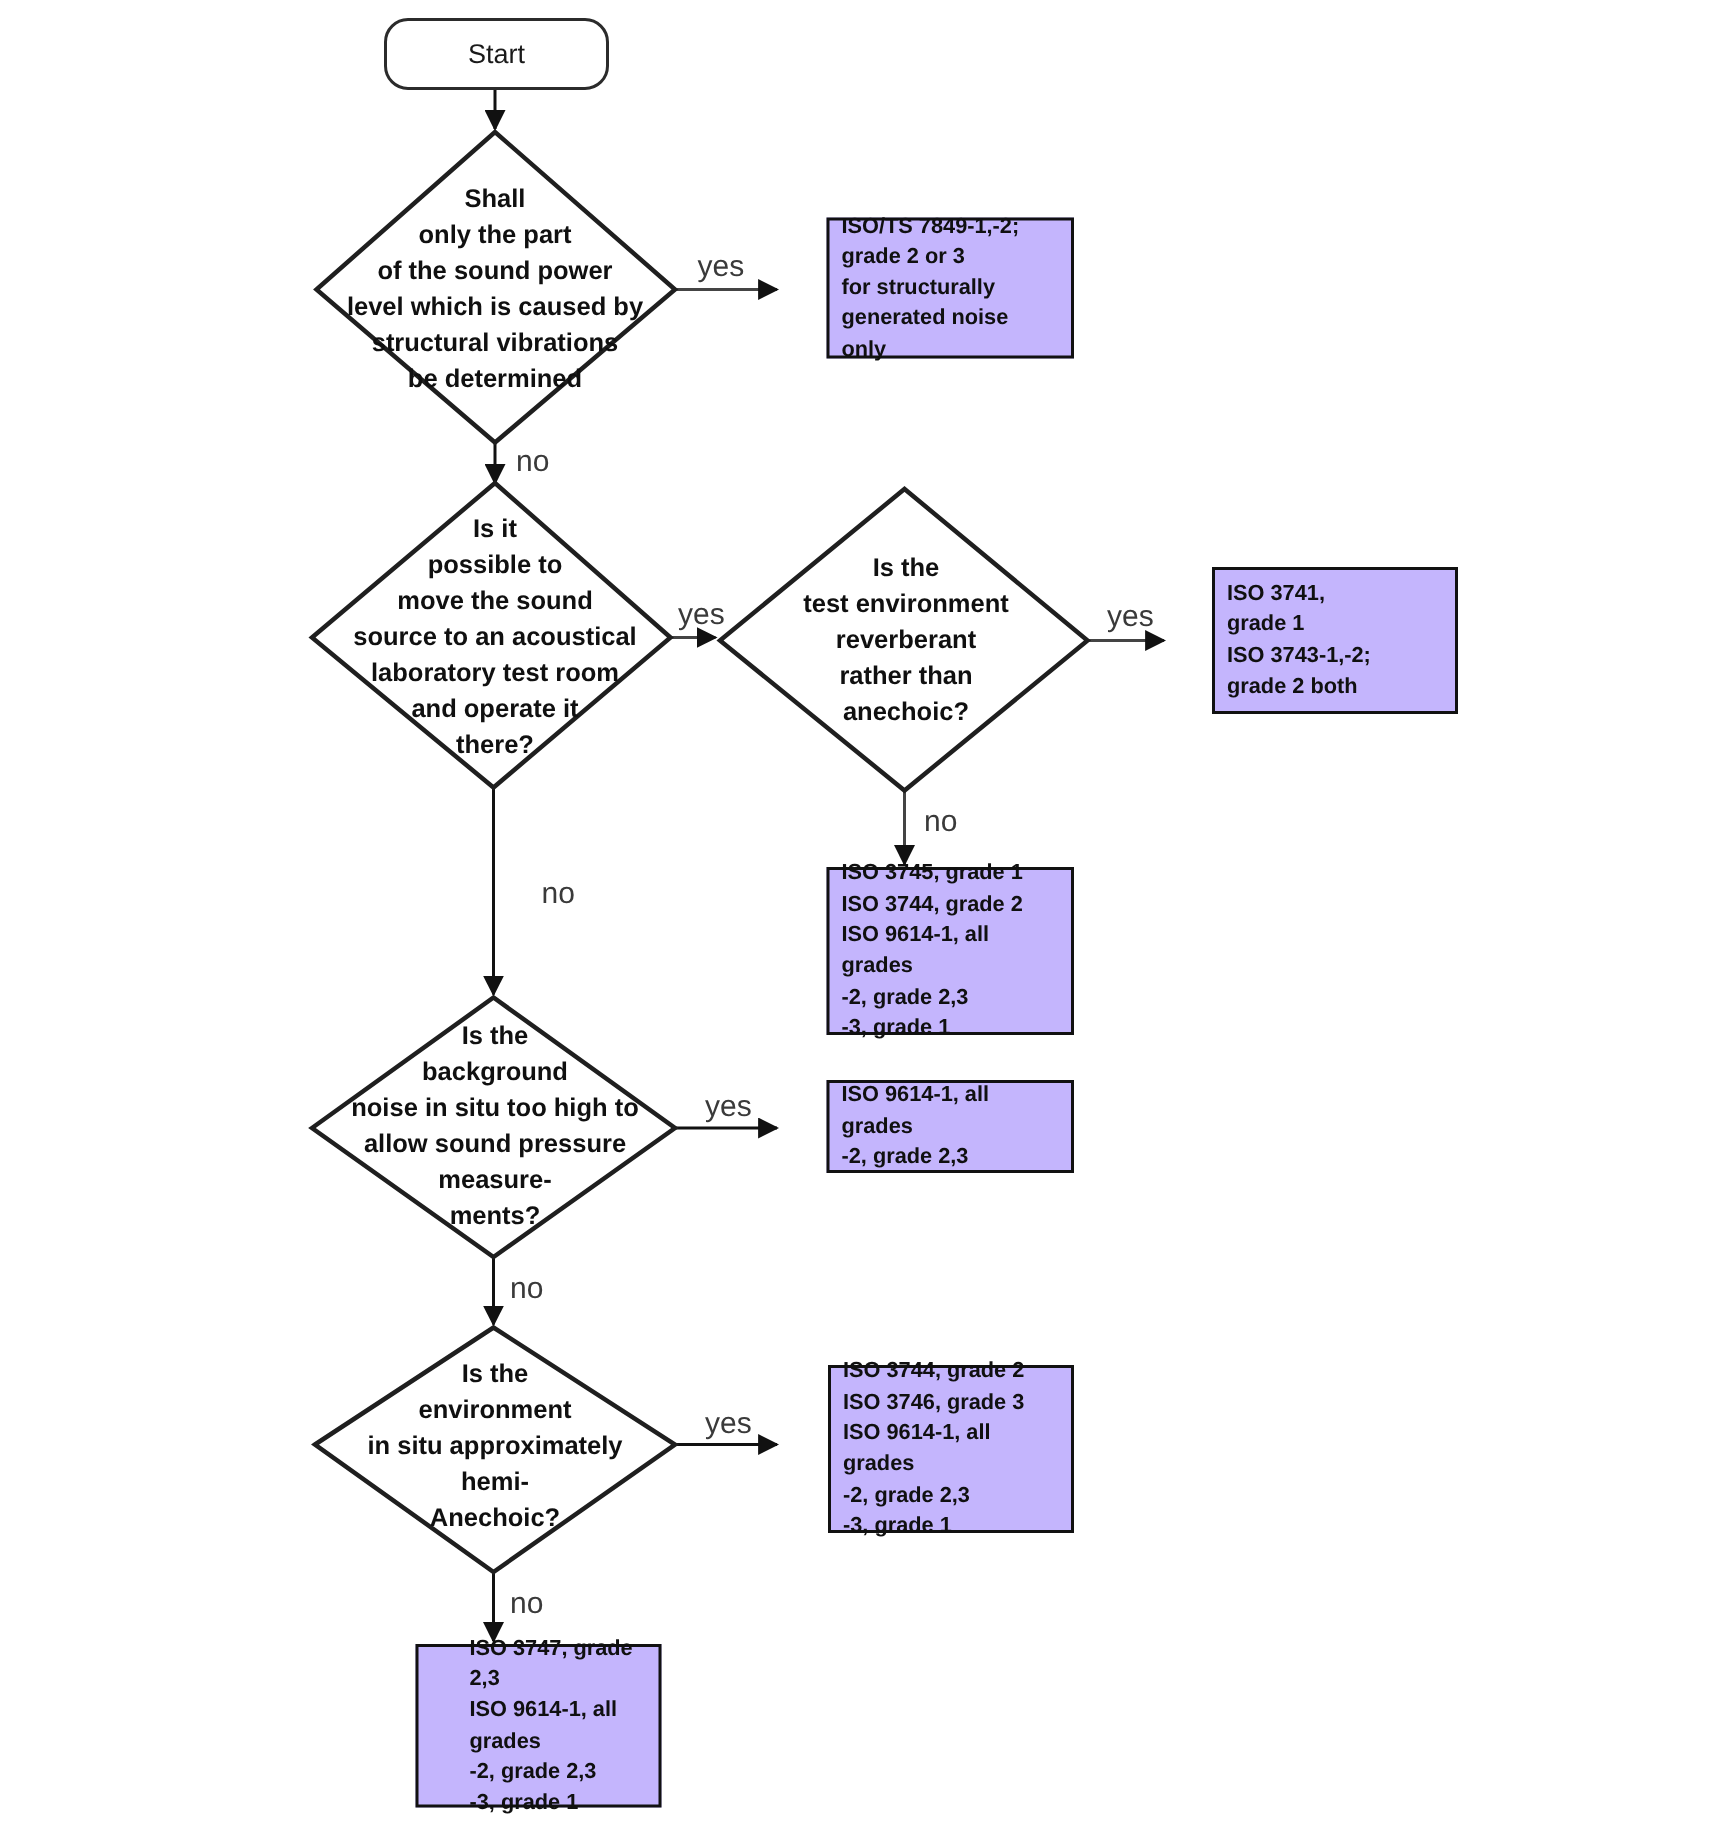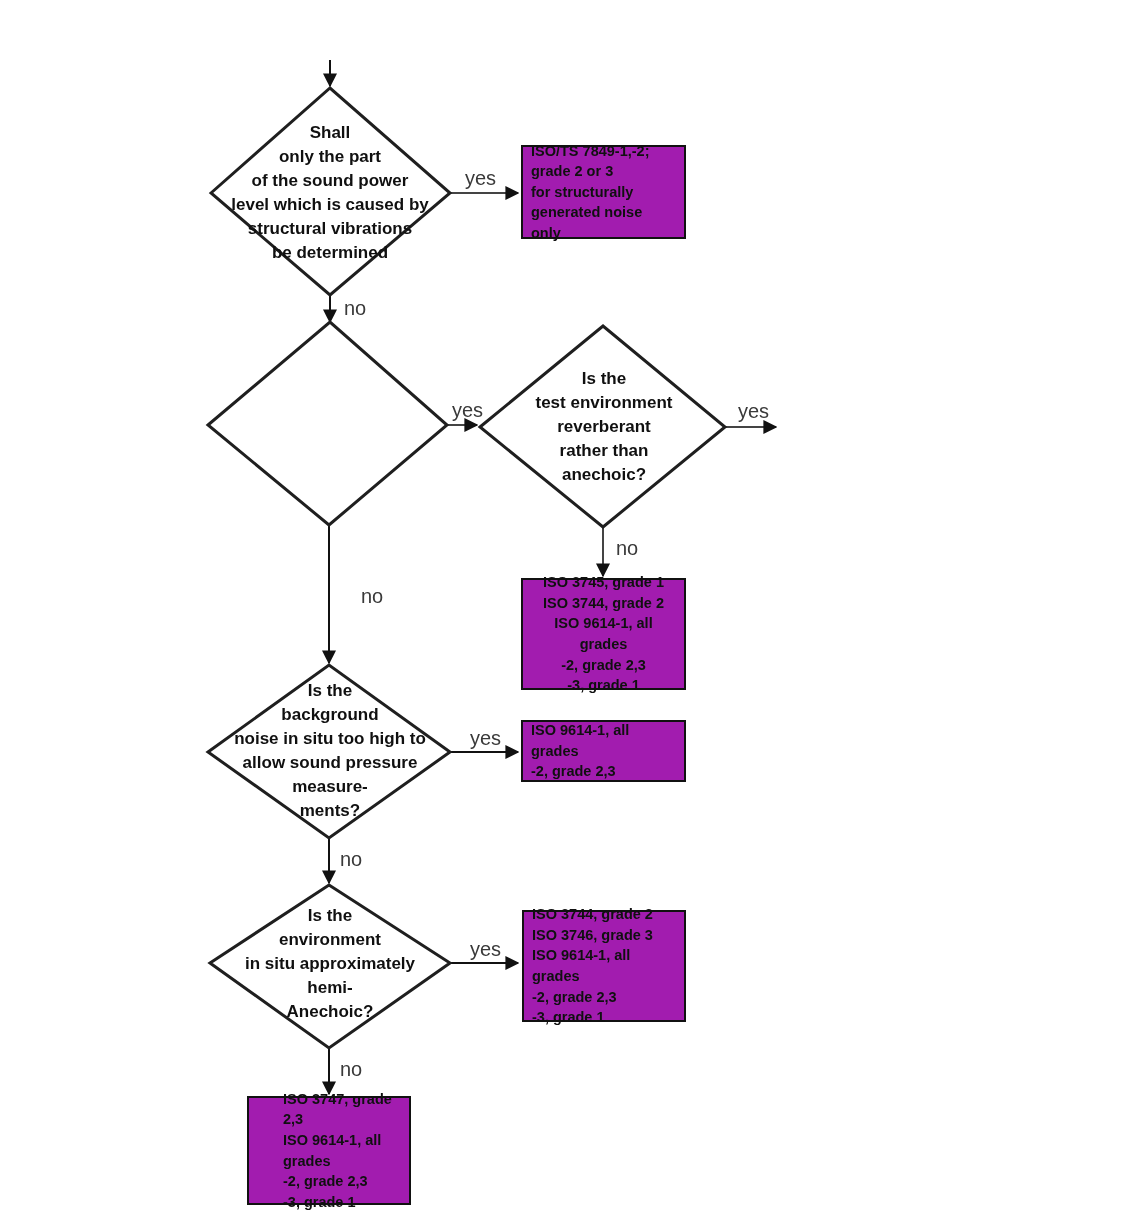--- a/index.html
+++ b/index.html
@@ -52,29 +52,30 @@
     font-weight: bold;
     line-height: 1.42;
     color: #101010;
     white-space: pre-line;
     pointer-events: none;
   }
   .procbox {
     position: absolute;
     box-sizing: border-box;
     border: 2.5px solid #111111;
-    background: #a21caf;
+    background: #c4b5fd;
     font-size: 14.5px;
     font-weight: bold;
     line-height: 1.42;
     color: #101010;
     white-space: pre-line;
     display: flex;
     align-items: center;
     padding: 4px 8px;
+    margin-left: 30px;
   }
   .procbox.left { justify-content: flex-start; text-align: left; }
   .edge-label {
     position: absolute;
     font-size: 20px;
     color: #3a3a3a;
     font-weight: normal;
     white-space: nowrap;
   }
 </style>
@@ -112,30 +113,42 @@
 
     <line x1="329" y1="1048" x2="329" y2="1094" stroke="#111111" stroke-width="2" marker-end="url(#arrow)"></line>
 
     <polygon points="211,193 330,88 450,193 330,295" fill="#ffffff" stroke="#1f1f1f" stroke-width="3"></polygon>
     <polygon points="208,425 330,322 447,425 329,525" fill="#ffffff" stroke="#1f1f1f" stroke-width="3"></polygon>
     <polygon points="480,427 603,326 725,427 603,527" fill="#ffffff" stroke="#1f1f1f" stroke-width="3"></polygon>
     <polygon points="208,752 329,665 450,752 329,838" fill="#ffffff" stroke="#1f1f1f" stroke-width="3"></polygon>
     <polygon points="210,963 329,885 450,963 329,1048" fill="#ffffff" stroke="#1f1f1f" stroke-width="3"></polygon>
   </svg>
 
+  <div class="node terminator" style="left:256px; top:12px; width:150px; height:48px;">
+    <span>Start</span>
+  </div>
 
   <div class="decision-text" style="left:200px; top:113px; width:260px; height:160px;">
     <span>Shall
 only the part
 of the sound power
 level which is caused by
 structural vibrations
 be determined</span>
   </div>
 
+  <div class="decision-text" style="left:198px; top:345px; width:264px; height:160px;">
+    <span>Is it
+possible to
+move the sound
+source to an acoustical
+laboratory test room
+and operate it
+there?</span>
+  </div>
 
   <div class="decision-text" style="left:488px; top:362px; width:232px; height:130px;">
     <span>Is the
 test environment
 reverberant
 rather than
 anechoic?</span>
   </div>
 
   <div class="decision-text" style="left:198px; top:685px; width:264px; height:132px;">
@@ -155,22 +168,28 @@
 Anechoic?</span>
   </div>
 
   <div class="procbox left" style="left:521px; top:145px; width:165px; height:94px;">
     <span>ISO/TS 7849-1,-2;
 grade 2 or 3
 for structurally
 generated noise only</span>
   </div>
 
-
-  <div class="procbox left" style="left:521px; top:578px; width:165px; height:112px;text-align:center;">
+  <div class="procbox left" style="left:778px; top:378px; width:164px; height:98px;">
+    <span>ISO 3741,
+grade 1
+ISO 3743-1,-2;
+grade 2 both</span>
+  </div>
+
+  <div class="procbox left" style="left:521px; top:578px; width:165px; height:112px;">
     <span>ISO 3745, grade 1
 ISO 3744, grade 2
 ISO 9614-1, all grades
            -2, grade 2,3
            -3, grade 1</span>
   </div>
 
   <div class="procbox left" style="left:521px; top:720px; width:165px; height:62px;">
     <span>ISO 9614-1, all grades
            -2, grade 2,3</span>

